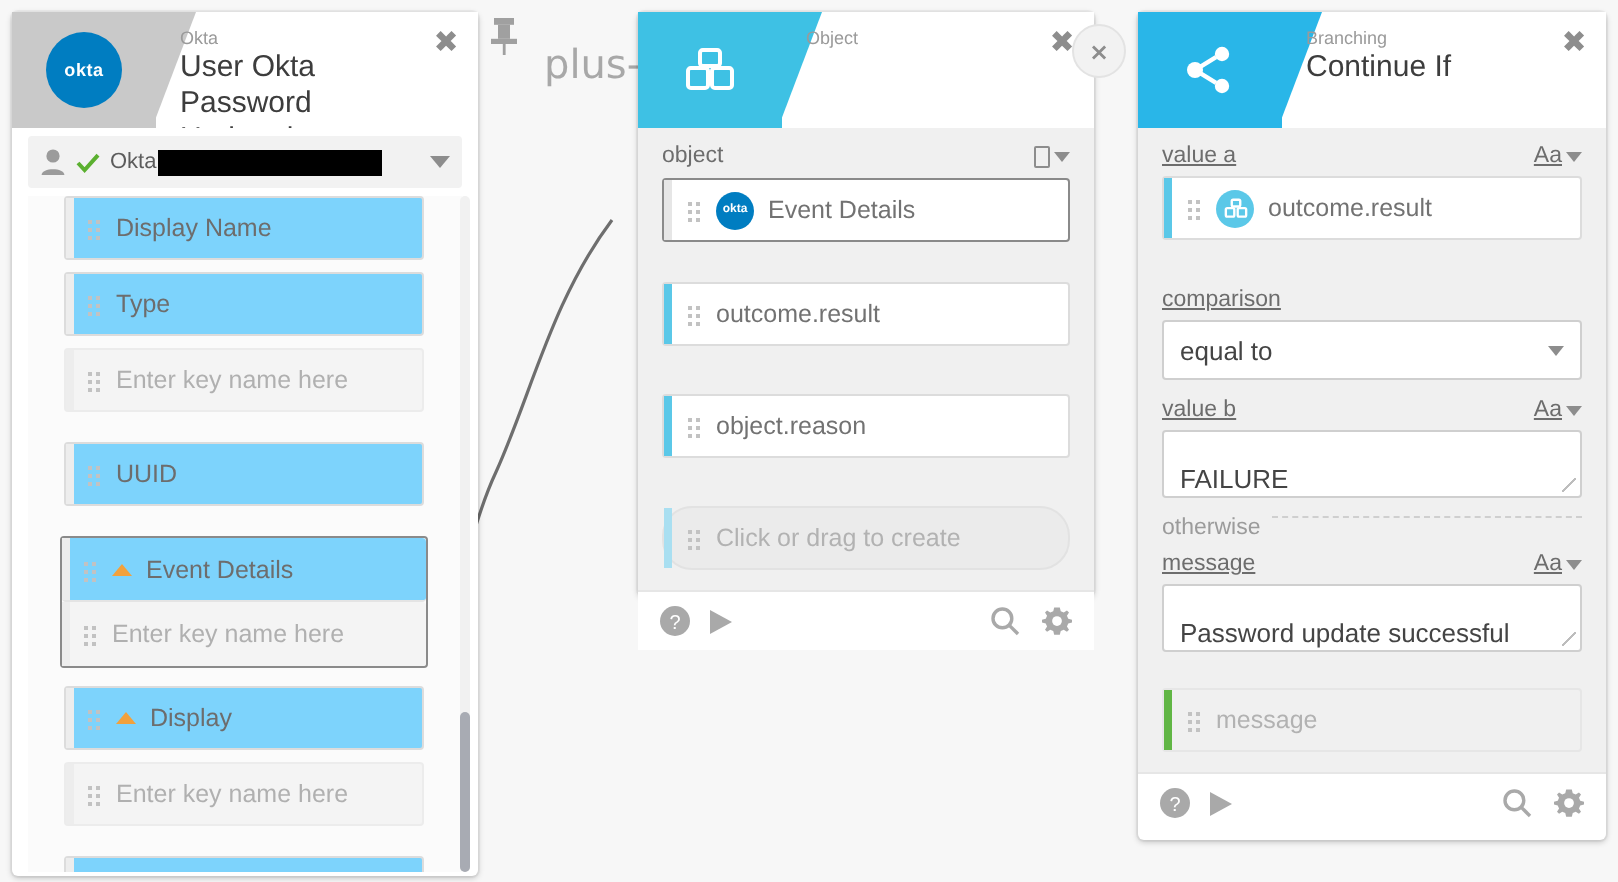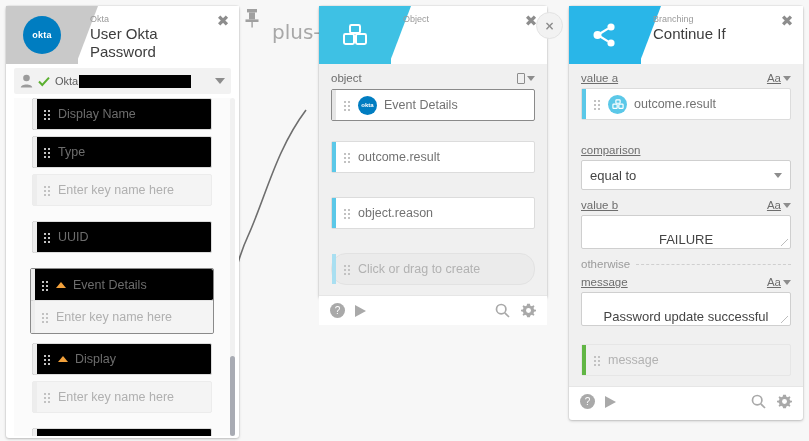--- a/index.html
+++ b/index.html
@@ -62,21 +62,21 @@
   .caret-sm { margin-left: auto; width: 0; height: 0;
     border-left: 5px solid transparent; border-right: 5px solid transparent;
     border-top: 6px solid #8d8d8d; }
 
   .fields-scroll {
     position: absolute; left: 8px; top: 92px; width: 217px; height: 338px;
     overflow: hidden; background: #fbfbfb;
   }
   .fld {
     position: relative; margin: 0 0 6px 18px; width: 180px; height: 32px;
-    background: #000000; border: 1px solid #dcdcdc; border-radius: 2px;
+    background: #7dd3fc; border: 1px solid #dcdcdc; border-radius: 2px;
     display: flex; align-items: center; padding-left: 8px; gap: 7px;
     font-size: 12.5px; color: #6d6d6d;
   }
   .fld.placeholder { background: #f4f4f4; border-color: #ececec; color: #b0b0b0; }
   .fld::before {
     content: ""; position: absolute; left: 0; top: 0; bottom: 0; width: 4px; background: #ededed;
   }
   .grip {
     width: 8px; height: 12px; flex: none; margin-left: 2px;
     background-image: radial-gradient(#c2c2c2 38%, transparent 40%);
@@ -138,29 +138,29 @@
   .card-foot .right { margin-left: auto; display: flex; align-items: center; gap: 11px; }
   .ft-ic { color: #a9a9a9; cursor: pointer; display: flex; align-items: center; }
 
   
   #card-cont { left: 569px; top: 6px; width: 234px; height: 414px; }
   .row-label { font-size: 11.5px; color: #6d6d6d; margin: 0 0 4px; display: flex; align-items: center; text-decoration: underline; }
   .aa { margin-left: auto; display: flex; align-items: center; gap: 2px; font-size: 11.5px; color: #6d6d6d; cursor: pointer; }
   .inp {
     height: 30px; background: #fff; border: 1px solid #cfcfcf; border-radius: 2px;
     display: flex; align-items: center; padding: 0 8px; font-size: 13px; color: #444;
-    margin-bottom: 9px; position: relative; justify-content: center;
+    margin-bottom: 9px; position: relative;
   }
   .inp .caret-xs { margin-left: auto; }
   .ta { height: 34px; align-items: flex-start; padding-top: 16px; }
   .ta::after {
     content: ""; position: absolute; right: 2px; bottom: 2px; width: 7px; height: 7px;
     background: linear-gradient(135deg, transparent 45%, #bdbdbd 45%, #bdbdbd 55%, transparent 55%);
   }
-  .otherwise { display: flex; align-items: center; gap: 6px; margin: 2px 0 6px; }
+  .otherwise { display: flex; align-items: flex-start; gap: 6px; margin: 2px 0 6px; }
   .otherwise .lbl { font-size: 11.5px; color: #9b9b9b; }
   .otherwise .dash { flex: 1; border-top: 1px dashed #cfcfcf; }
 </style>
 </head>
 <body>
 
 <div id="canvas">
 
   <svg id="wire" width="809" height="441">
     <path d="M 212 282 C 240 284 232 270 248 236 C 266 196 276 150 306 110" fill="none" stroke="#6e6e6e" stroke-width="1.6"></path>

